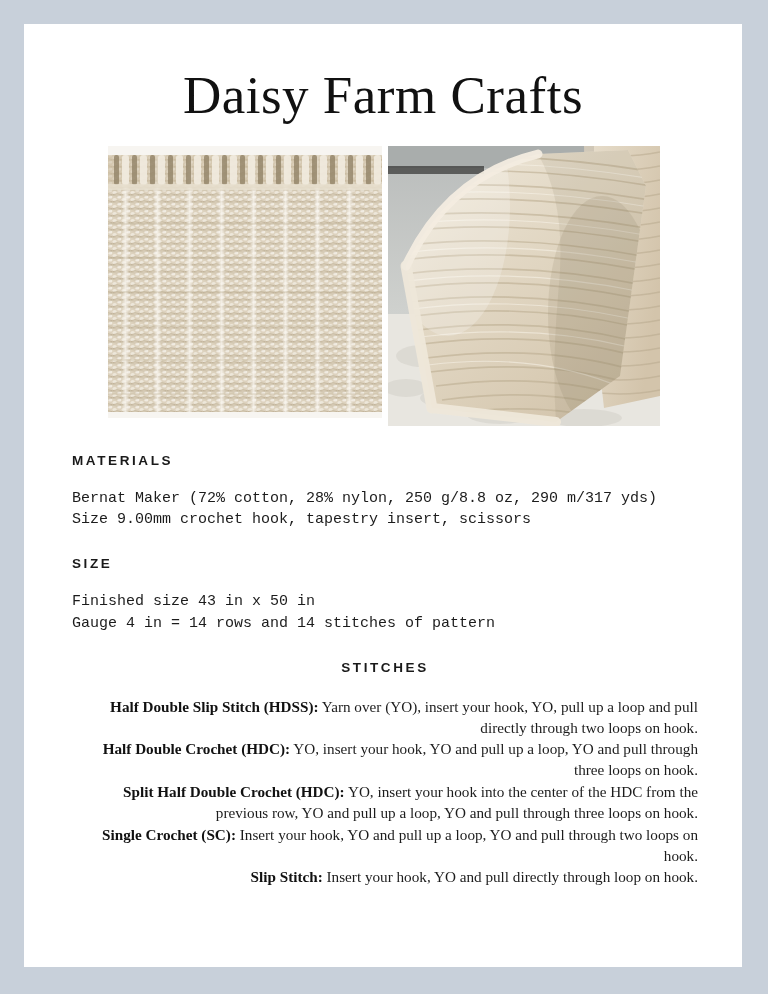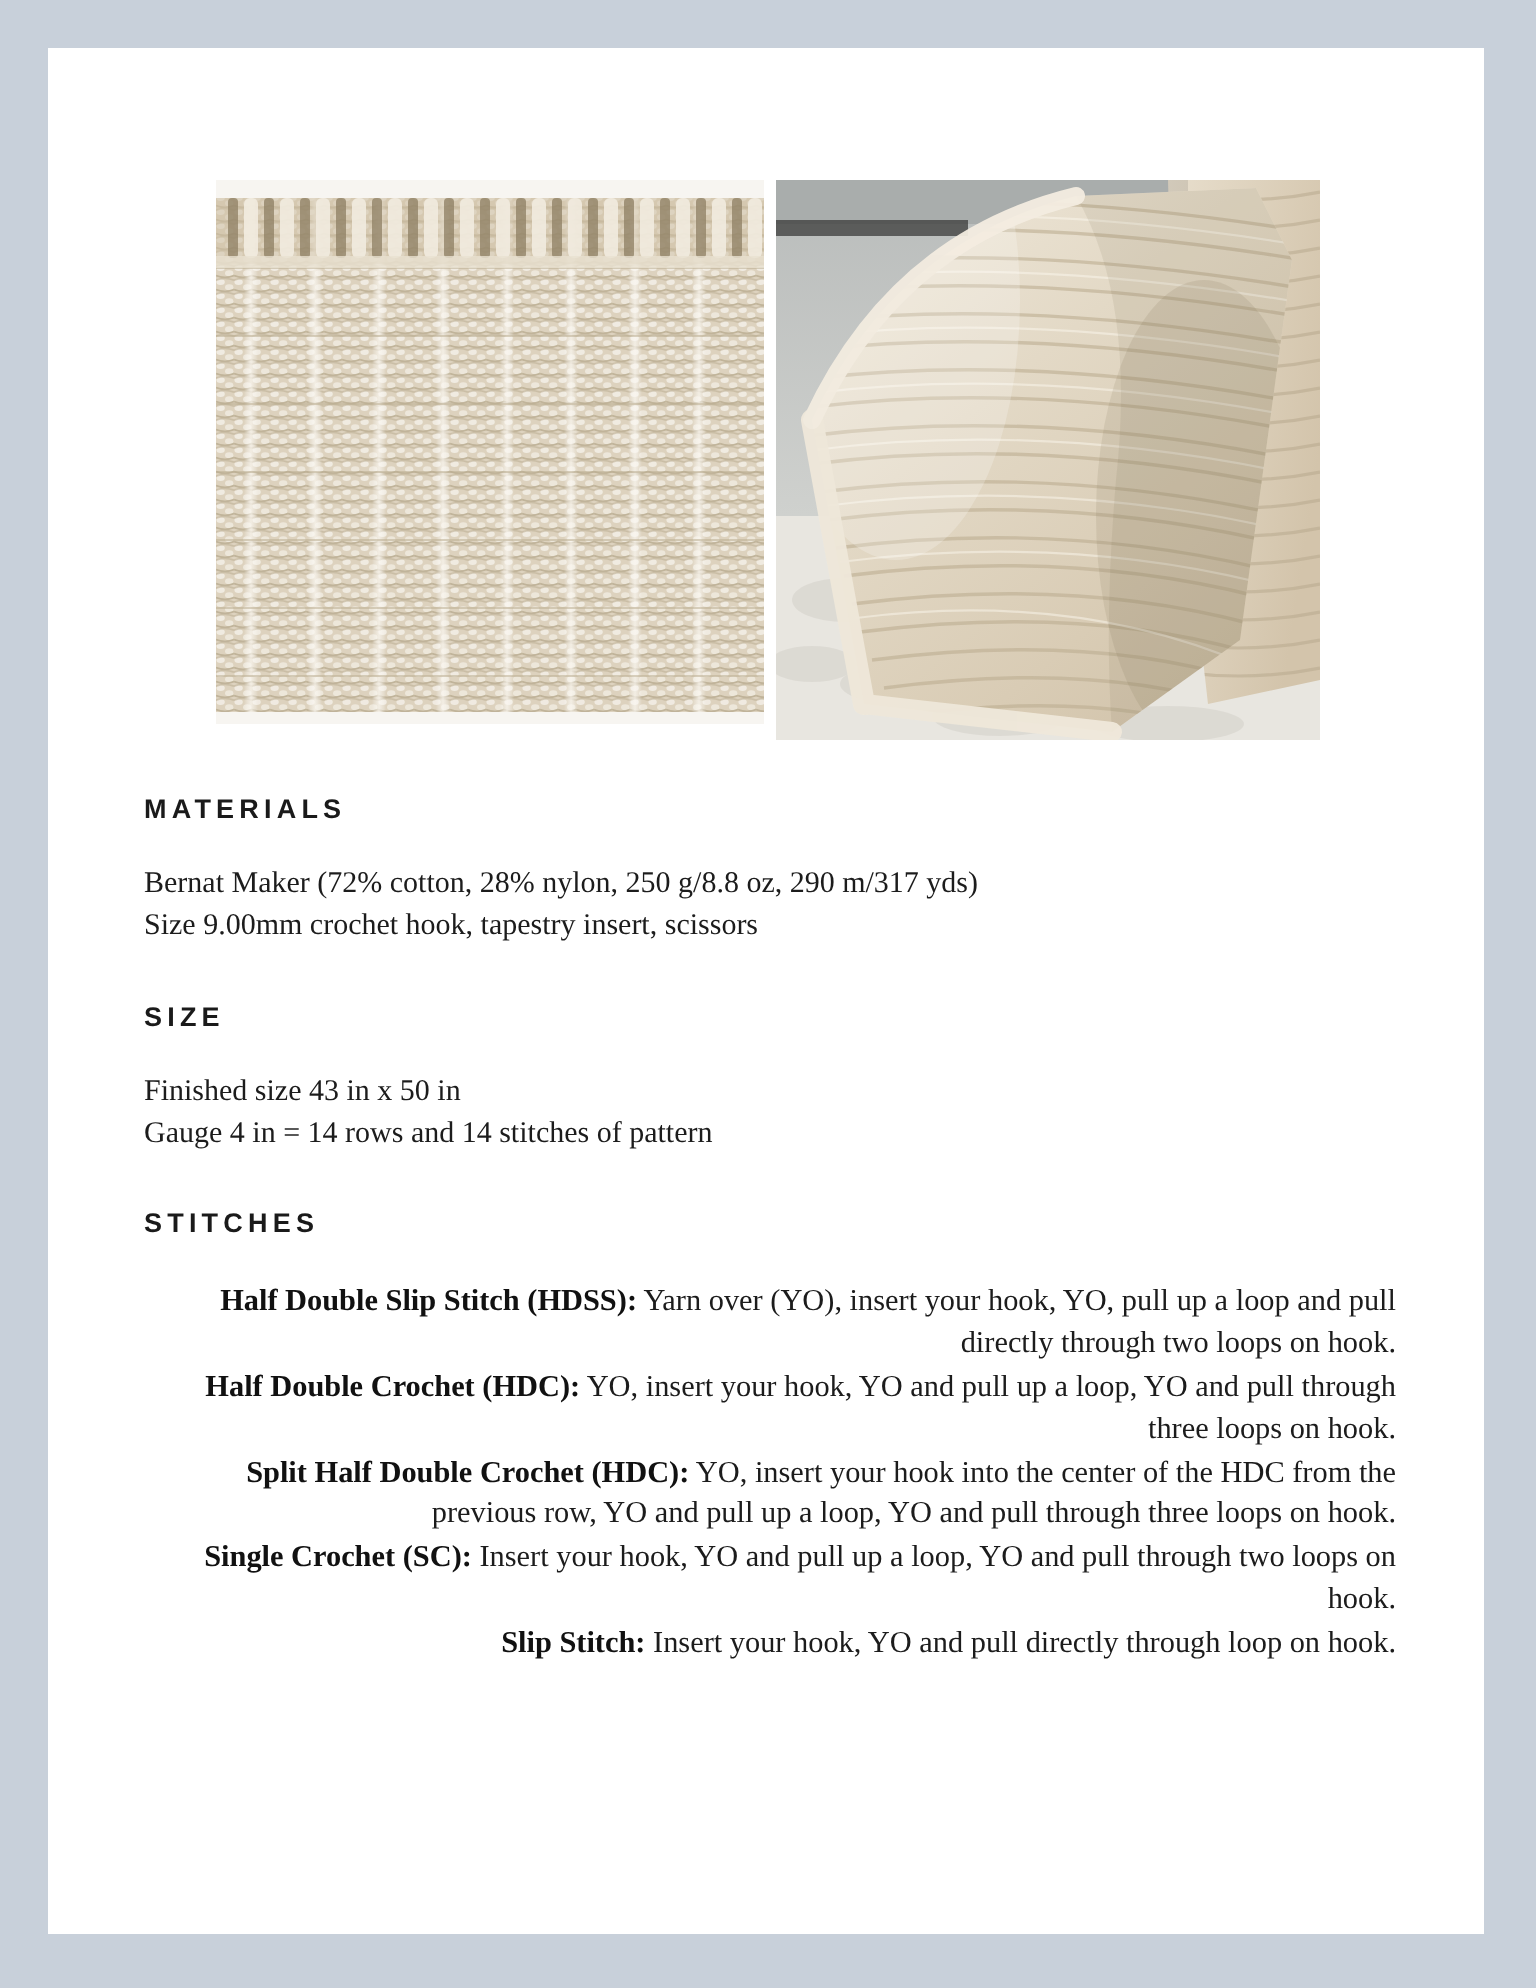--- a/index.html
+++ b/index.html
@@ -84,49 +84,50 @@
     font-family: "Liberation Sans", sans-serif;
     font-size: 13.5px;
     font-weight: bold;
     letter-spacing: 2.6px;
     color: #1a1a1a;
     margin: 0 0 20px 0;
   }
   .section + .section { margin-top: 26px; }
 
   .body-line {
-    font-family: Liberation Serif, serif;
+    font-family: Liberation Mono, monospace;
     font-size: 15px;
     line-height: 1.42;
     color: #1c1c1c;
     margin: 0;
   }
 
   .stitch-list { margin-top: 0; }
   .stitch-item {
     font-family: "Liberation Serif", serif;
     font-size: 15.2px;
     line-height: 1.37;
     color: #1c1c1c;
     margin: 0 0 1px 0;
     text-align: right;
   }
   .stitch-term {
     font-weight: bold;
     color: #111111;
   }
-  #stitches-section .section-heading { margin-bottom: 22px; }
+  #stitches-section .section-heading { margin-bottom: 22px; text-align: center; }
   #size-section .section-heading { }
 </style>
 </head>
 <body style="background: rgb(200, 208, 218);">
 
 <div class="page">
 
   <div class="masthead">
+    <h1 class="brand-title">Daisy Farm Crafts</h1>
   </div>
 
   <div class="photo-strip">
 
     <div class="photo photo-left">
       <svg class="swatch-canvas" viewBox="0 0 274 272" preserveAspectRatio="none">
         <defs>
           <linearGradient id="swatchBase" x1="0" y1="0" x2="0" y2="1">
             <stop offset="0%" stop-color="#e6ddcd"></stop>
             <stop offset="45%" stop-color="#ded3c0"></stop>

